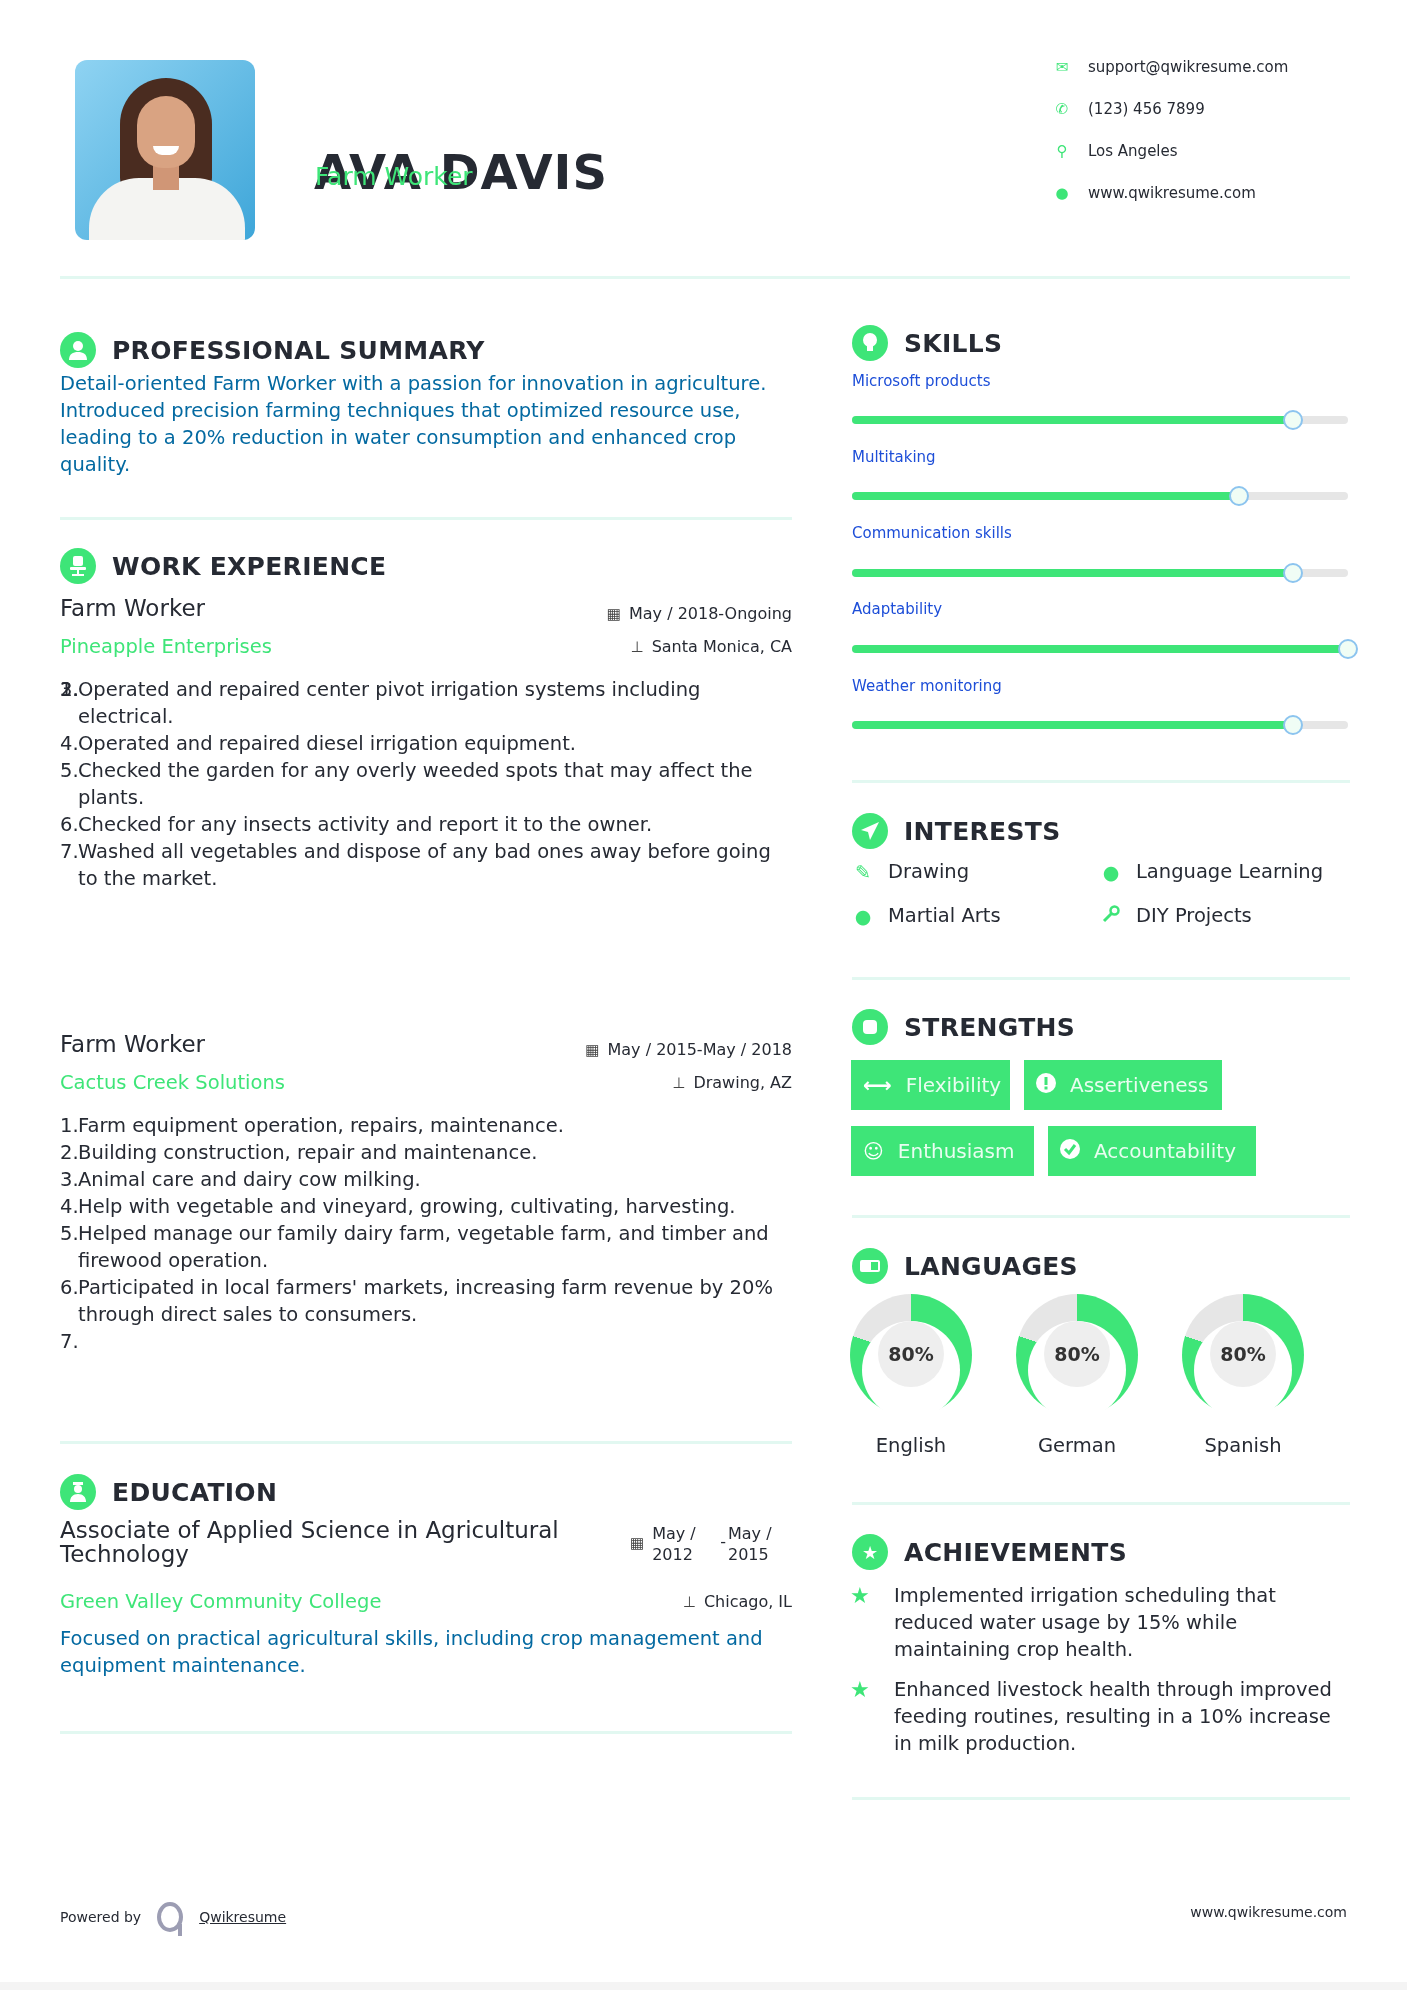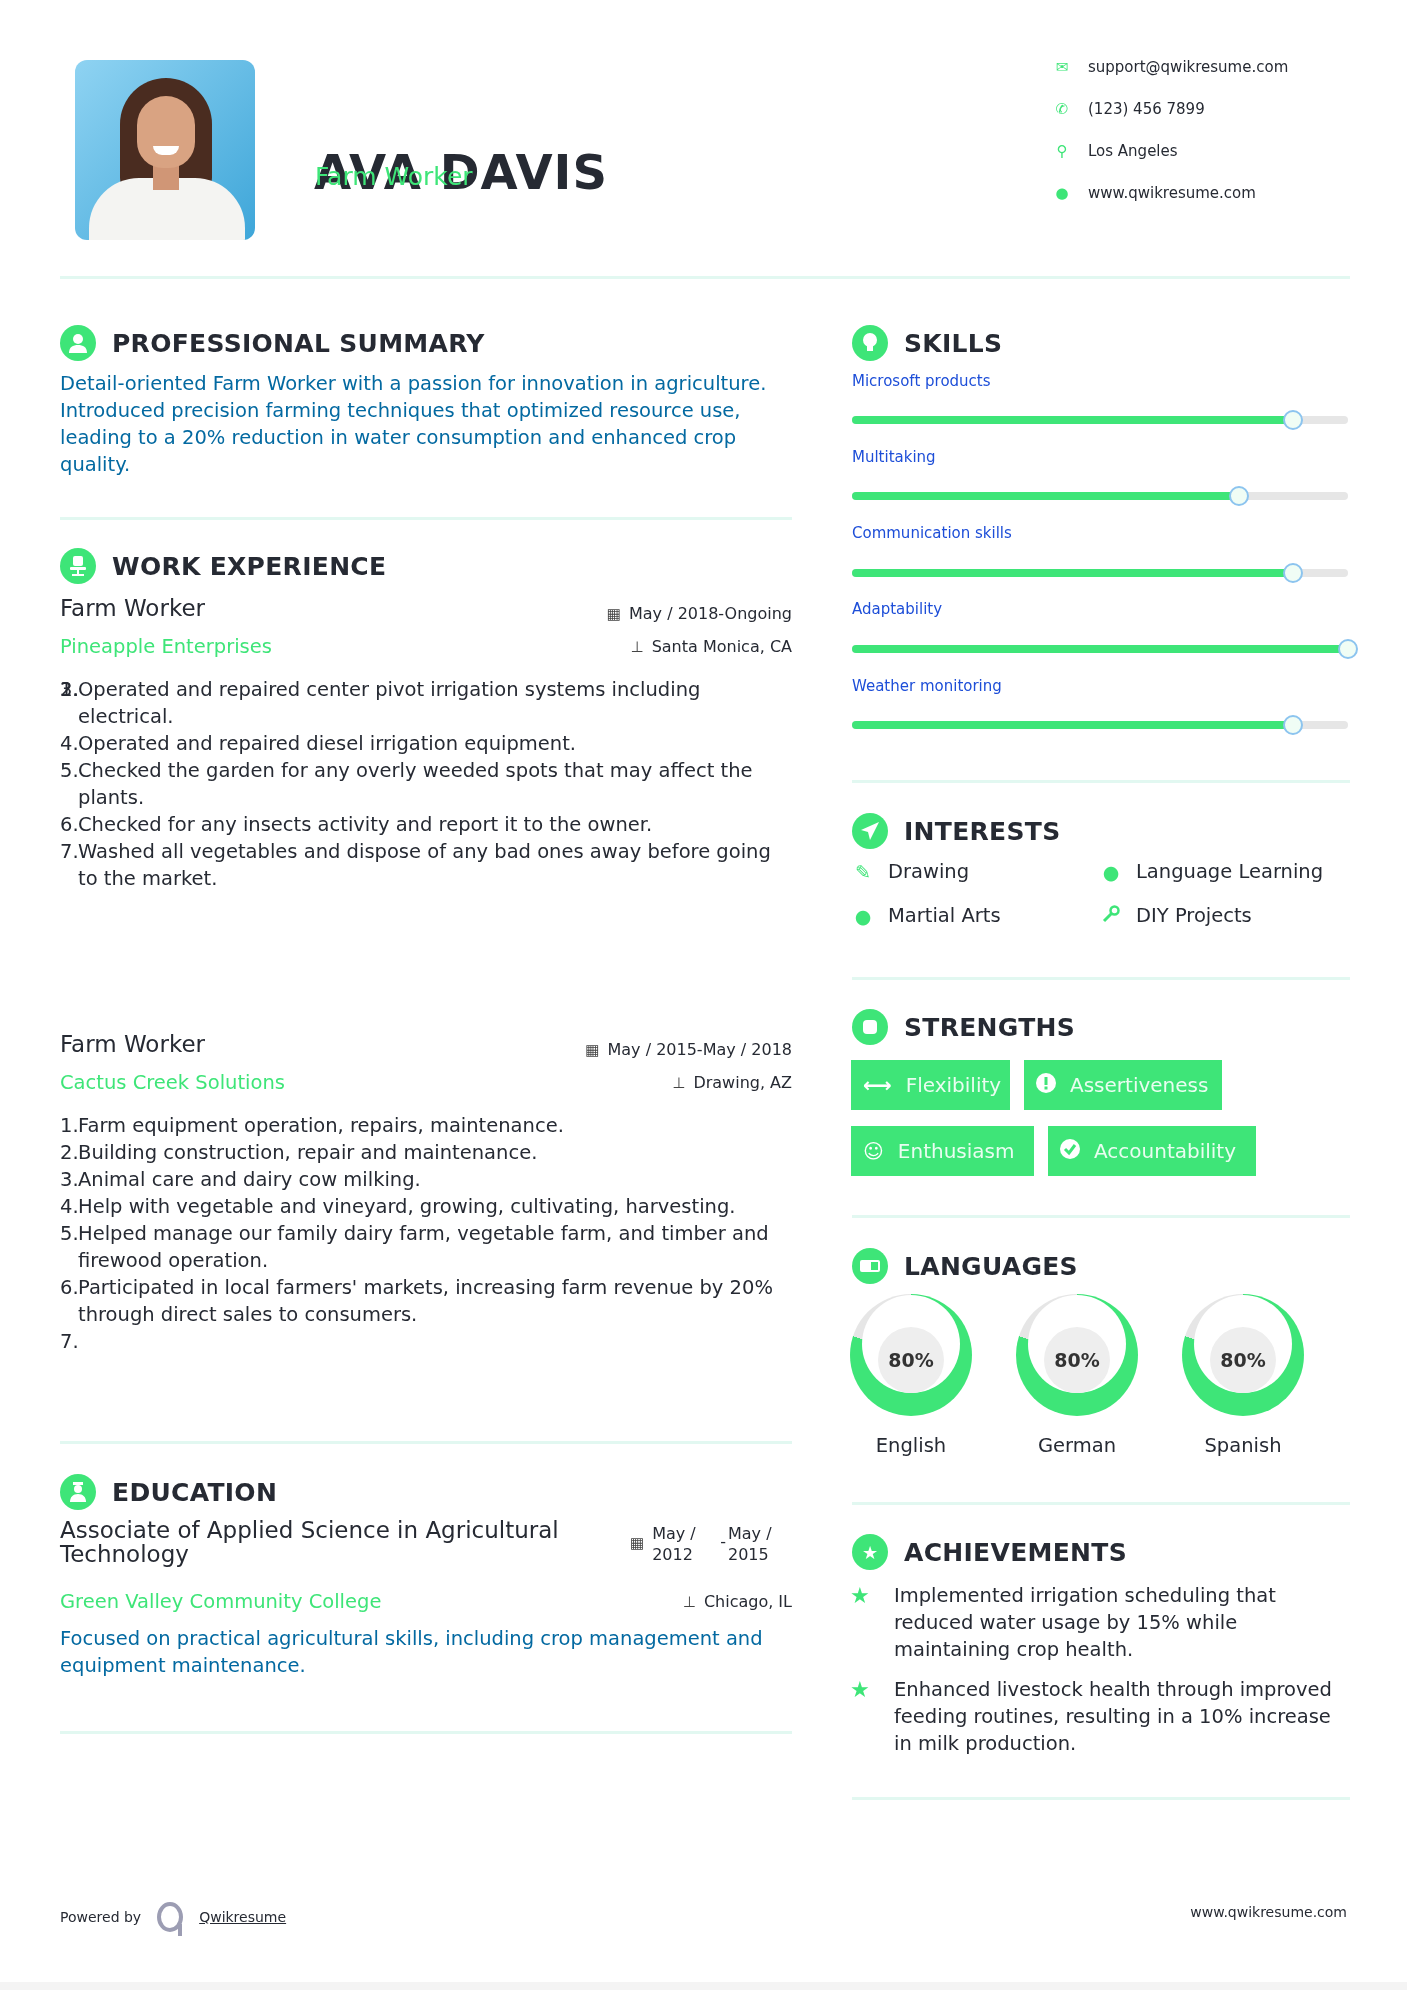--- a/index.html
+++ b/index.html
@@ -48,21 +48,21 @@
   .interest { font-size: 19.5px; color: #262a33; display: flex; align-items: center; }
   .interest .ii { width: 22px; margin-right: 14px; color: #3ee578; font-size: 19px; text-align: center; }
 
   
   .chip { background: #3ee578; color: #e9fdf0; font-size: 20px; height: 50px; display: flex; align-items: center; padding: 0 12px; }
   .chip .ci { color: #fff; font-size: 20px; margin-right: 14px; font-weight: bold; }
 
   
   .lang { width: 122px; text-align: center; }
   .ring { width: 122px; height: 122px; border-radius: 50%; position: relative; }
-  .ring .inner { position: absolute; left: 12px; top: 1px; width: 98px; height: 98px; border-radius: 50%; background: #fff; display: flex; align-items: flex-end; justify-content: center; }
+  .ring .inner { position: absolute; left: 12px; top: 27px; width: 98px; height: 98px; border-radius: 50%; background: #fff; display: flex; align-items: flex-start; justify-content: center; }
   .ring .core { width: 66px; height: 66px; border-radius: 50%; background: #eeeeee; display: flex; align-items: center; justify-content: center; font-size: 19px; font-weight: bold; color: #333; }
   .lang-name { font-size: 19.5px; color: #262a33; margin-top: 18px; }
 
   
   .ach { display: flex; font-size: 19.5px; line-height: 27px; color: #262a33; }
   .ach .ai { width: 44px; flex: none; color: #3ee578; font-size: 22px; line-height: 27px; }
 
   
   .footer-left { left: 60px; top: 1902px; font-size: 14px; color: #262a33; display: flex; align-items: center; }
   .footer-left .qlogo { width: 26px; height: 30px; margin: 0 16px; border: 4px solid #9c9db3; border-radius: 50%; position: relative; }
@@ -96,21 +96,21 @@
   <span class="ic">⚲</span>
   <span>Los Angeles</span>
 </div>
 <div class="abs contact" style="top:184px;">
   <span class="ic">●</span>
   <span>www.qwikresume.com</span>
 </div>
 
 <div class="abs divider" style="left:60px; top:276px; width:1290px;"></div>
 
-<div class="abs sec-head" style="left:60px; top:325px;">
+<div class="abs sec-head" style="left:60px; top:332px;">
   <div class="sec-icon">
     <svg width="20" height="22" viewBox="0 0 20 22">
         <circle cx="10" cy="7" r="5" fill="#fff"></circle>
         <path d="M1 21c0-6 4-8 9-8s9 2 9 8z" fill="#fff"></path>
       </svg>
   </div>
   <div class="sec-title">PROFESSIONAL SUMMARY</div>
 </div>
 <div class="abs body-text" style="left:60px; top:370px; width:730px;">Detail-oriented Farm Worker with a passion for innovation in agriculture. Introduced precision farming techniques that optimized resource use, leading to a 20% reduction in water consumption and enhanced crop quality.</div>
 <div class="abs divider" style="left:60px; top:517px; width:732px;"></div>

